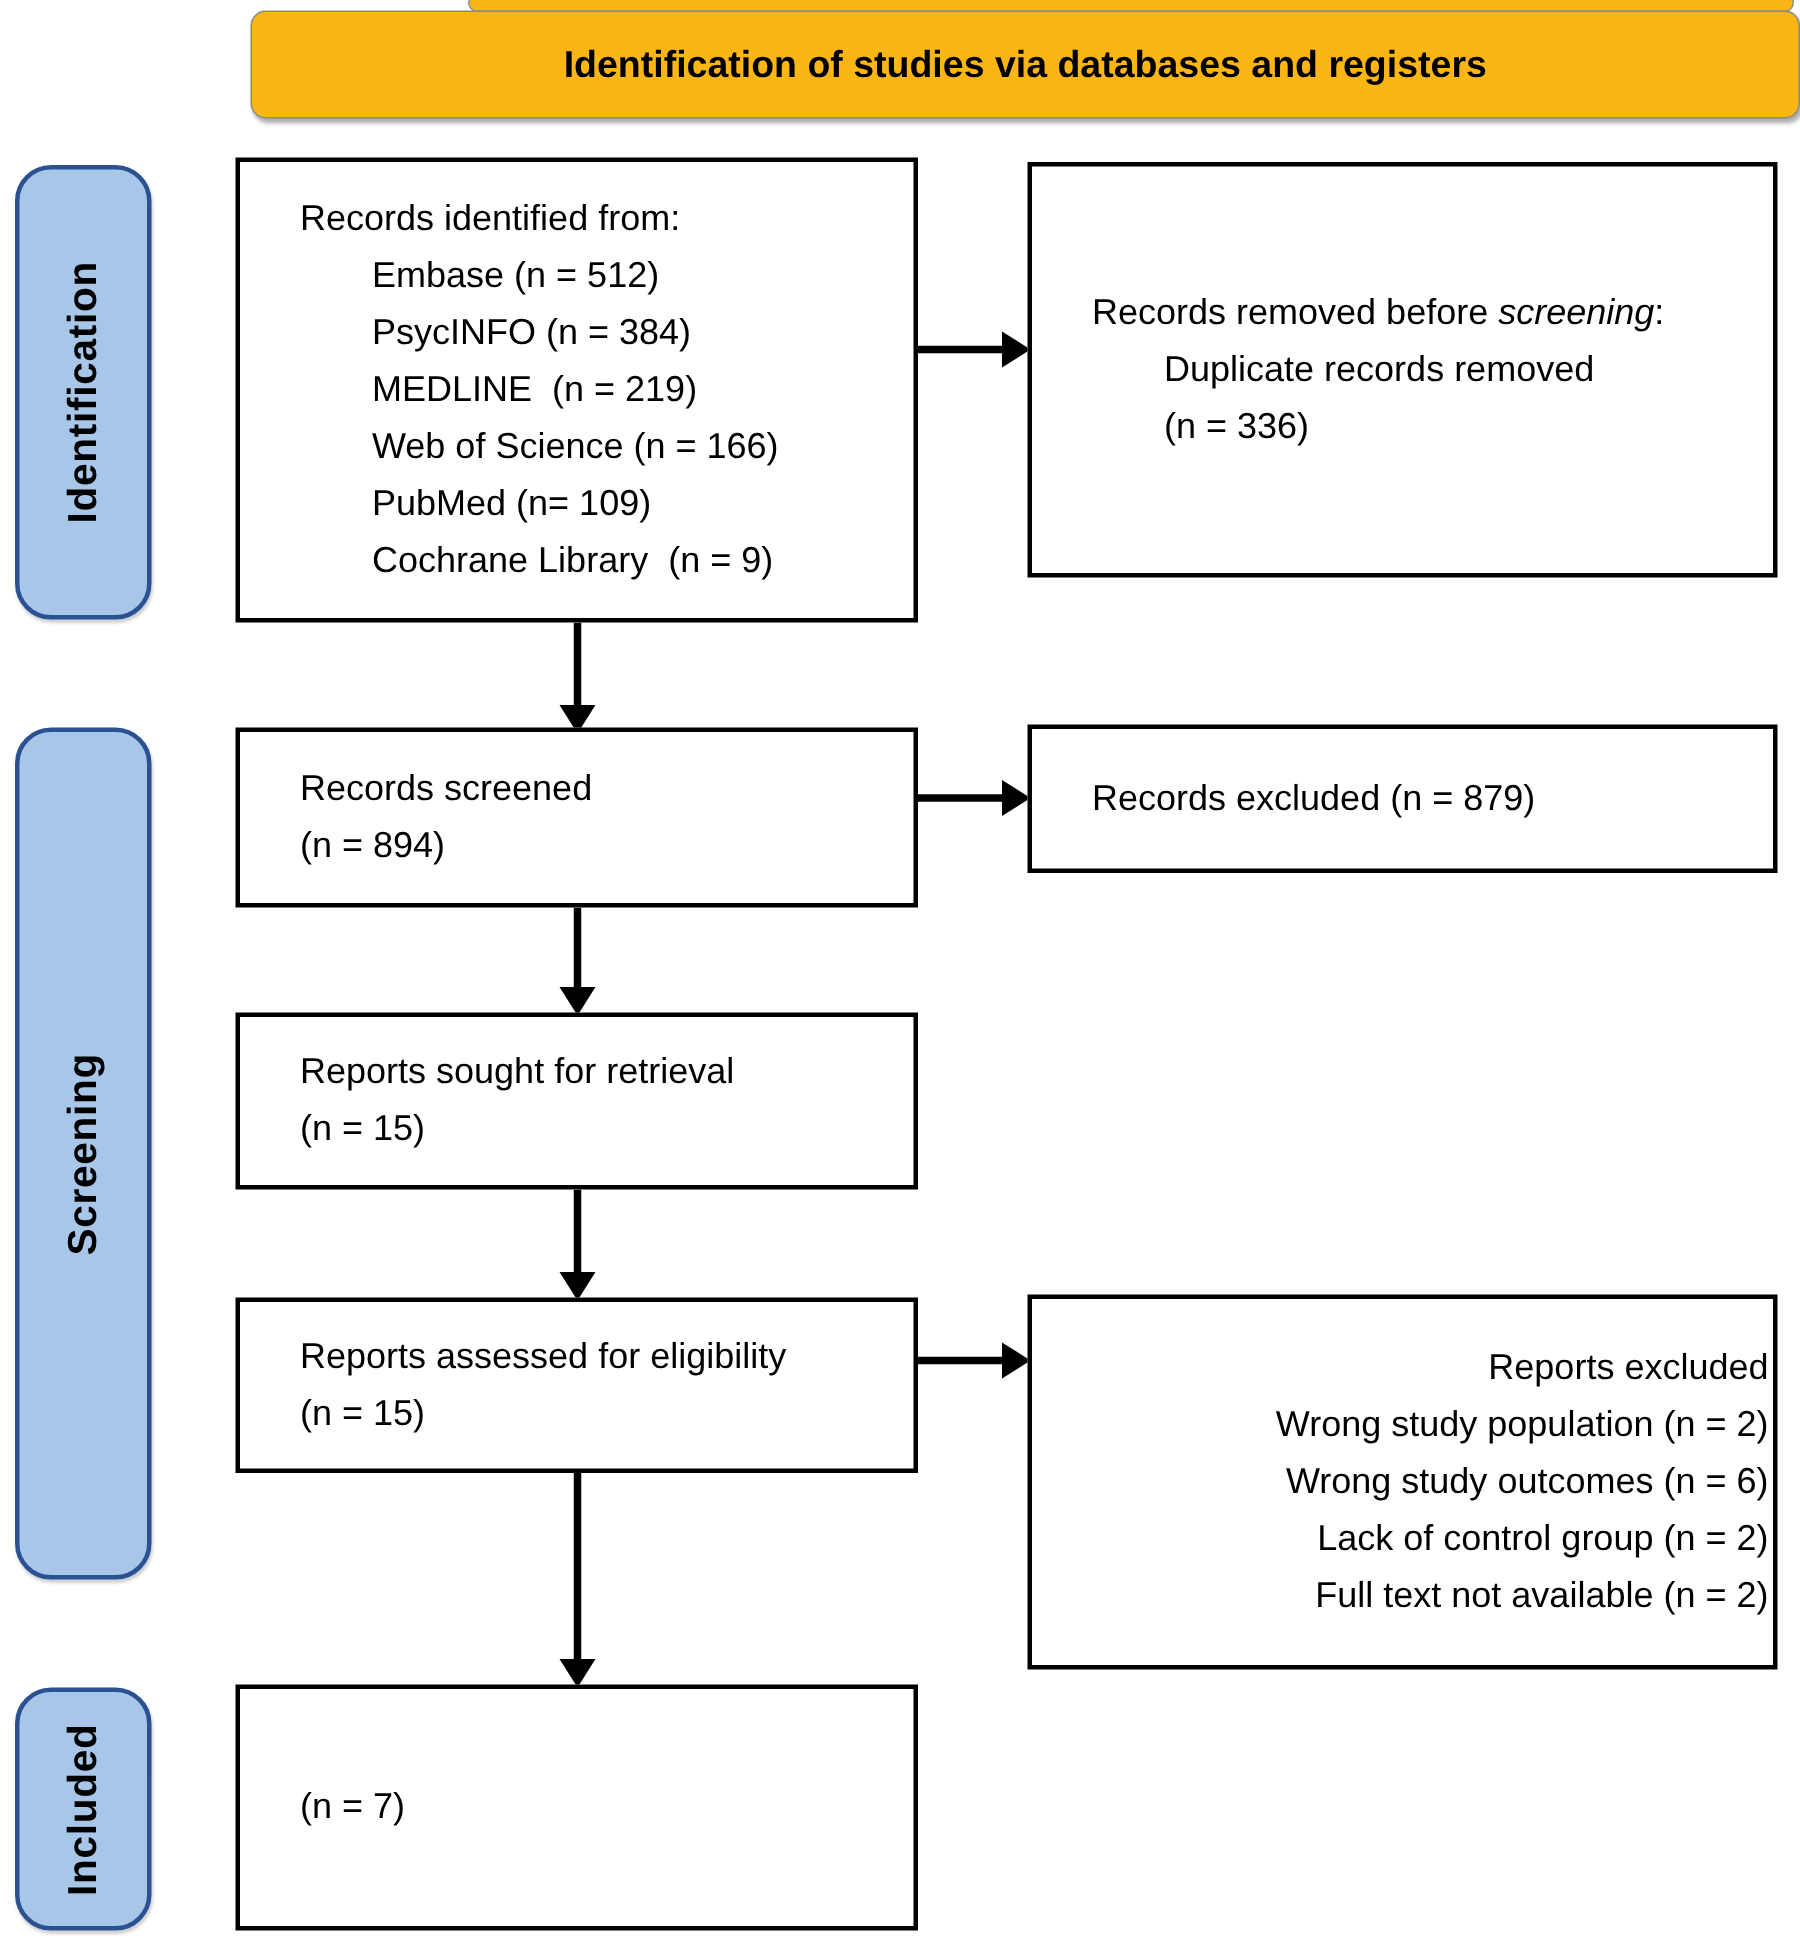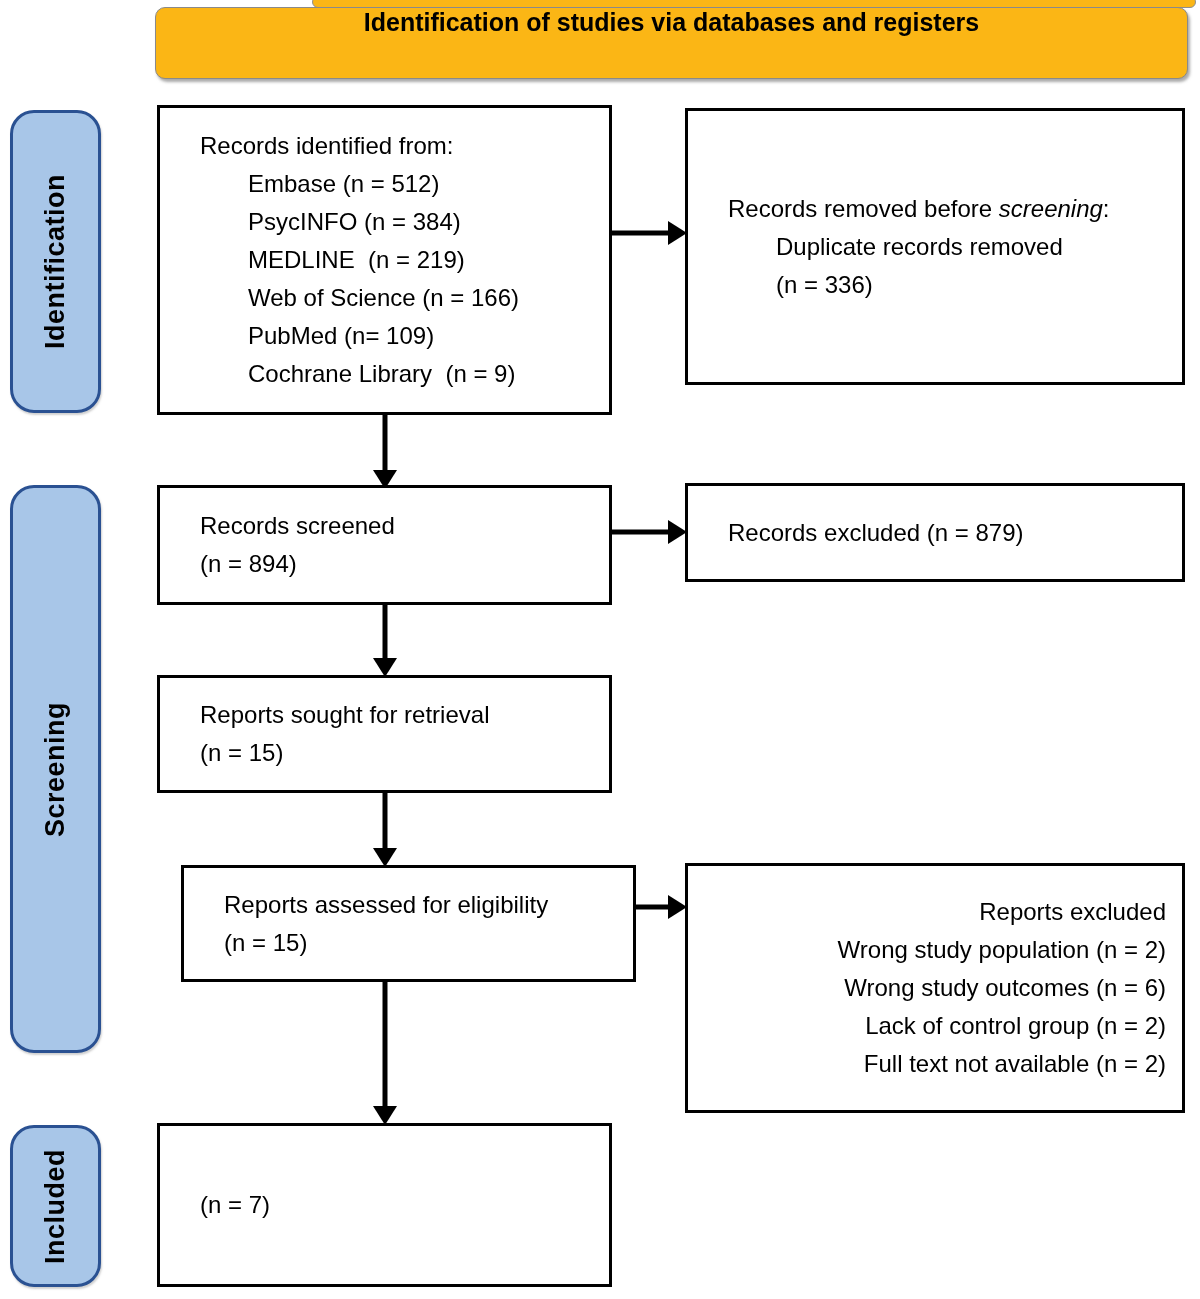--- a/index.html
+++ b/index.html
@@ -18,27 +18,27 @@
   .top-sliver {
     position: absolute;
     left: 312px; top: -4px;
     width: 884px; height: 12px;
     background: var(--orange);
     border: 1px solid #8f8f8f;
     border-radius: 6px;
   }
   .header-banner {
     position: absolute;
-    left: 155px; top: 7px;
+    left: 167px; top: 7px;
     width: 1033px; height: 72px;
     background: var(--orange);
     border: 1px solid #8a8a8a;
     border-radius: 10px;
     box-shadow: 2px 3px 3px rgba(100,100,100,0.55);
-    display: flex; justify-content: center;
+    display: flex; align-items: center; justify-content: center;
     font-weight: bold;
     font-size: 25px;
   }
 
   
   .stage {
     position: absolute;
     left: 10px;
     width: 91px;
     background: var(--stageBg);
@@ -62,33 +62,33 @@
   .fbox {
     position: absolute;
     background: #ffffff;
     border: 3px solid #000000;
     display: flex;
     flex-direction: column;
     justify-content: center;
     font-size: 24px;
     line-height: 38px;
     padding-left: 40px;
-    padding-right: 16px;
+    padding-right: 3px;
     z-index: 2;
   }
   .fbox .line { white-space: pre-wrap; }
   .fbox .indent { padding-left: 48px; white-space: pre-wrap; }
   .ital { font-style: italic; }
 
   .box-records-identified { left: 157px; top: 105px;  width: 455px; height: 310px; }
   .box-records-removed    { left: 685px; top: 108px;  width: 500px; height: 277px; }
   .box-records-screened   { left: 157px; top: 485px;  width: 455px; height: 120px; }
   .box-records-excluded   { left: 685px; top: 483px;  width: 500px; height: 99px;  }
   .box-reports-sought     { left: 157px; top: 675px;  width: 455px; height: 118px; }
-  .box-reports-assessed   { left: 157px; top: 865px;  width: 455px; height: 117px; margin-left: 24px; }
+  .box-reports-assessed   { left: 157px; top: 865px;  width: 455px; height: 117px; }
   .box-reports-excluded   { left: 685px; top: 863px;  width: 500px; height: 250px; text-align: right; }
   .box-studies-included   { left: 157px; top: 1123px; width: 455px; height: 164px; }
 
   
   .arrows {
     position: absolute;
     left: 0; top: 0;
     width: 1200px; height: 1299px;
     z-index: 1;
     pointer-events: none;

